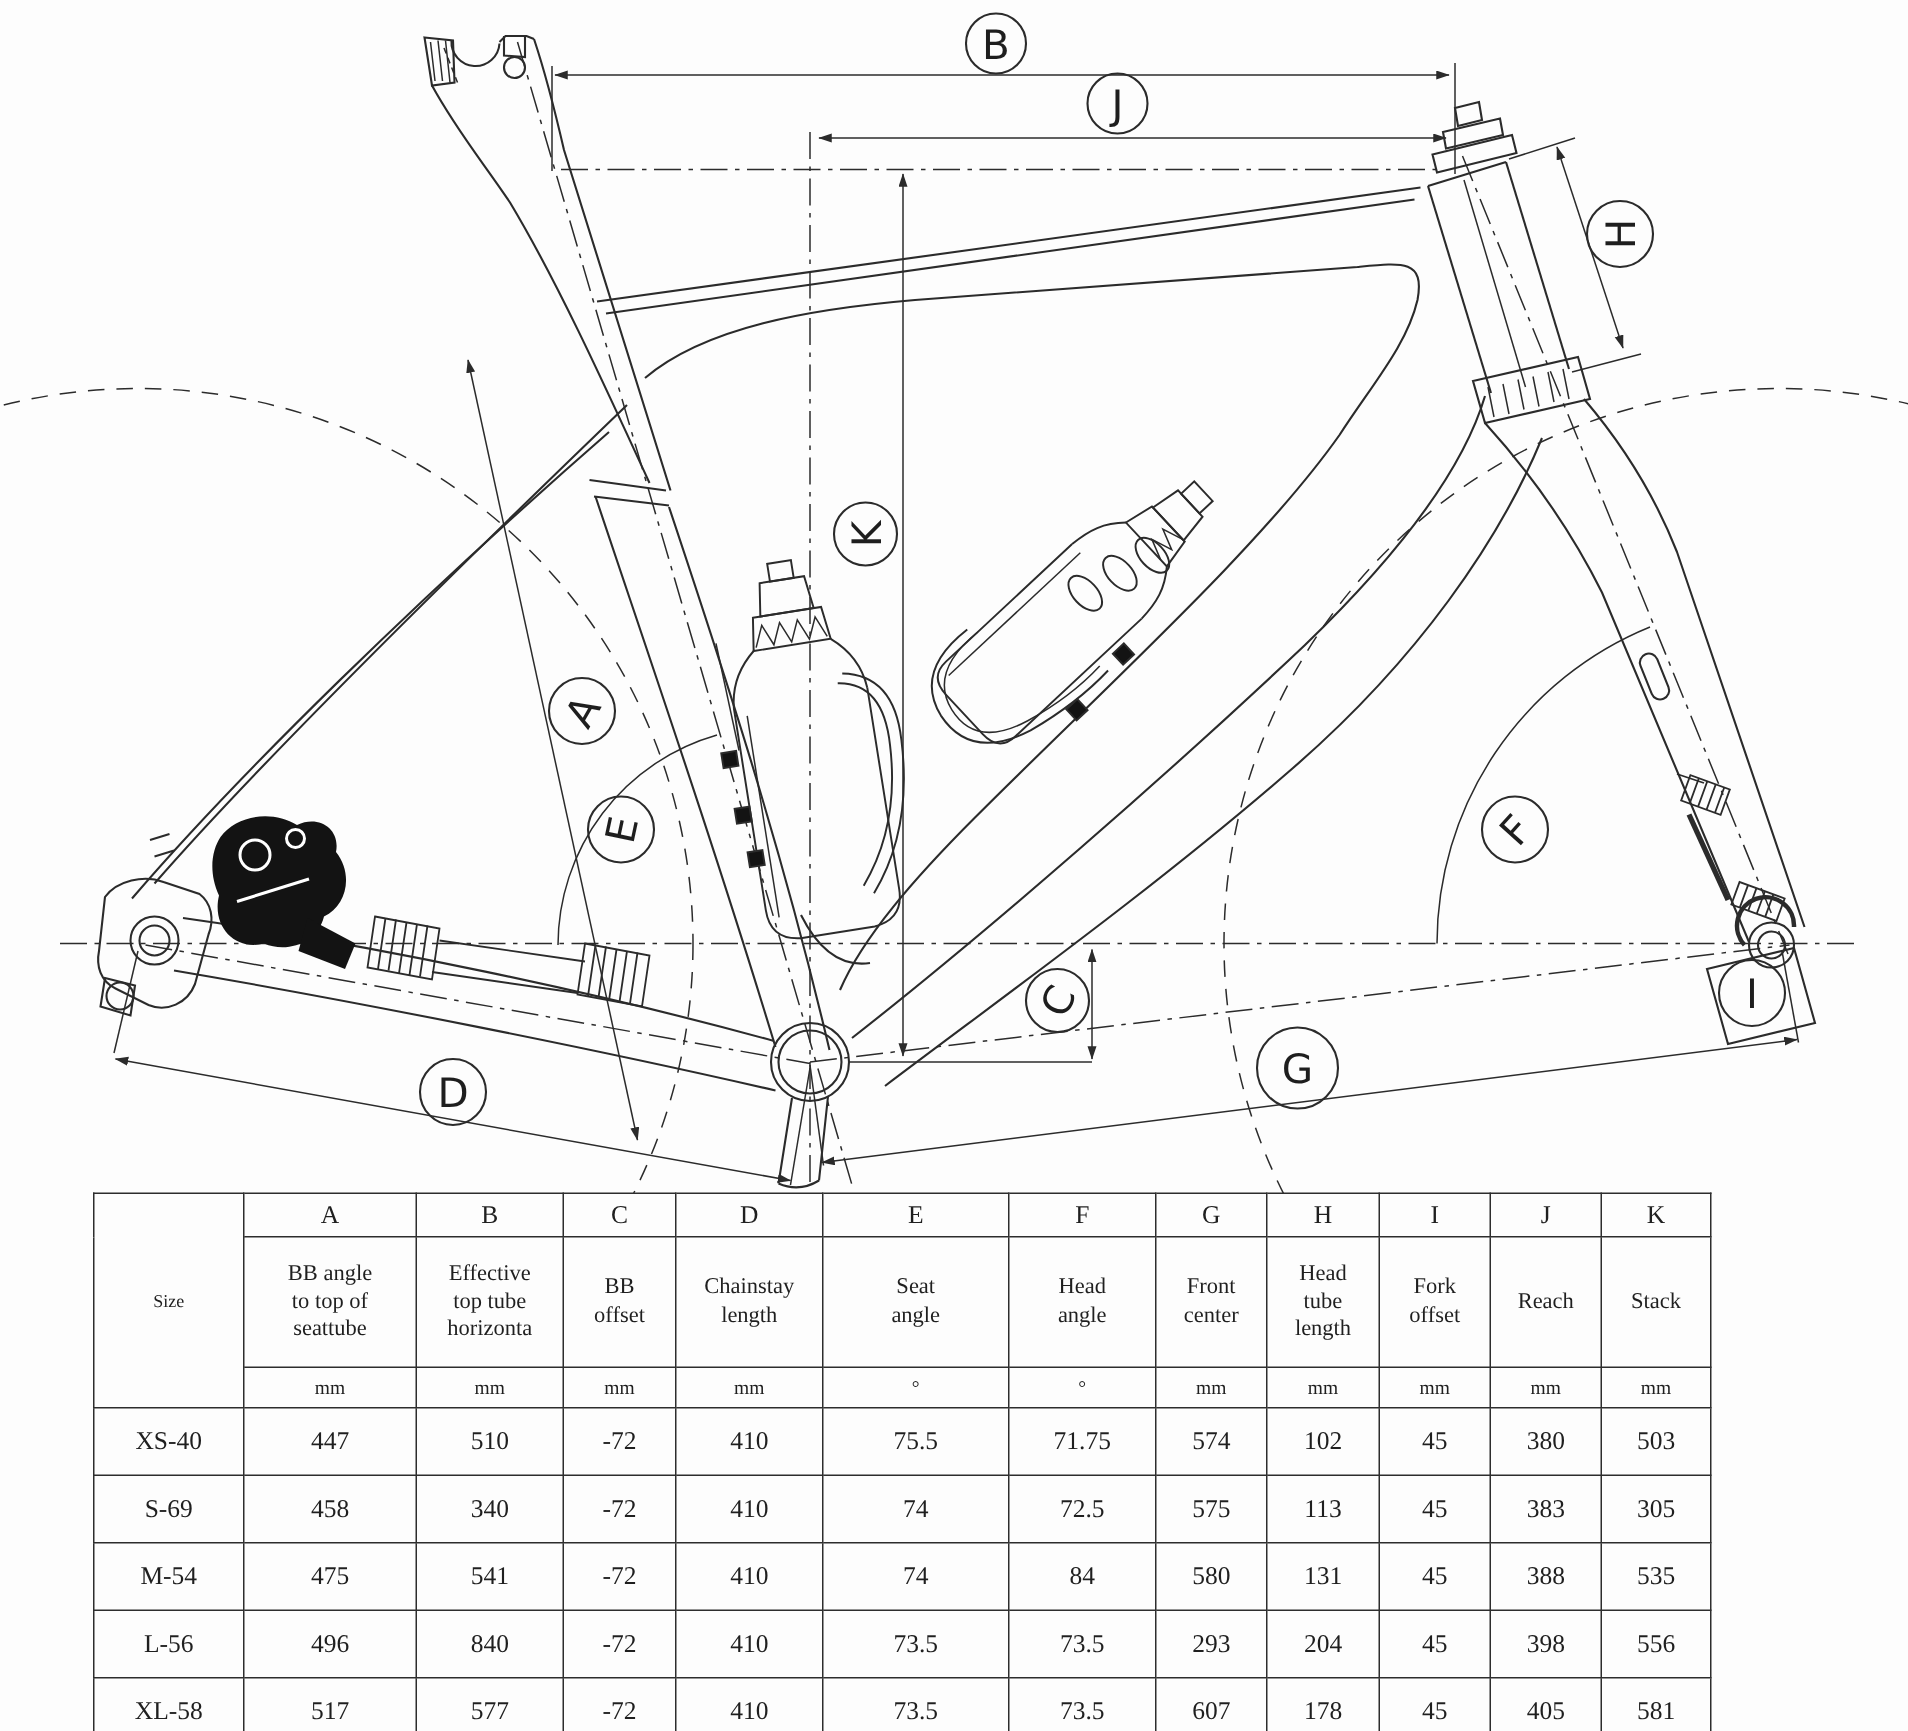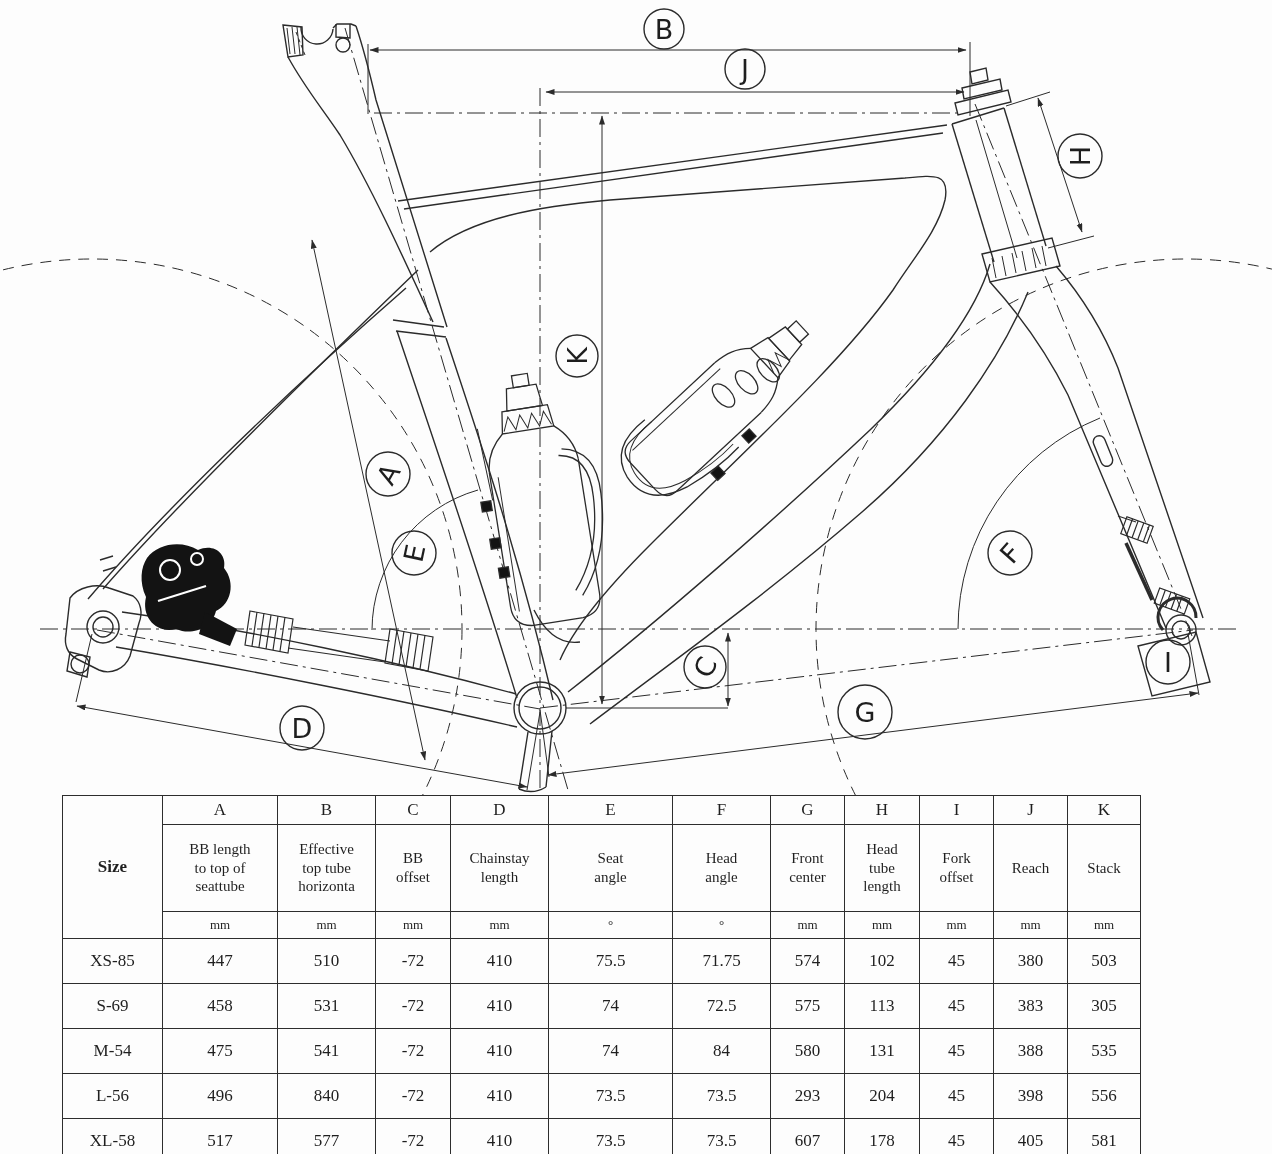--- a/index.html
+++ b/index.html
@@ -6,21 +6,21 @@
   #page{position:relative;width:1272px;height:1154px;background:#fdfdfd;overflow:hidden;
         font-family:"Liberation Serif",serif;color:#222;}
   #diagram{position:absolute;left:0;top:0;}
   #geo-table{position:absolute;left:62px;top:795px;border-collapse:collapse;table-layout:fixed;}
   #geo-table td{border:1px solid #2d2d2d;text-align:center;vertical-align:middle;
 . padding:0;color:#1f1f1f;background:transparent;}
   #geo-table td.letter{height:26px;font-size:17px;}
   #geo-table td.cname{height:84px;font-size:15px;line-height:1.25;white-space:pre-line;}
   #geo-table td.unit{height:24px;font-size:13px;}
   #geo-table td.val{height:42px;font-size:17px;}
-  #geo-table td.sizehead{font-size:17px;font-weight:bold;}
+  #geo-table td.sizehead{font-size:12px;}
   .callout circle{fill:none;stroke:#2b2b2b;stroke-width:1.4;}
   .callout text{fill:#1e1e1e;font-family:"DejaVu Sans",sans-serif;font-size:27px;font-weight:400;
         text-anchor:middle;}
   .ln{stroke:#2b2b2b;fill:none;}
 </style>
 </head>
 <body>
 
 <div id="page">
 
@@ -266,21 +266,21 @@
           <td class="letter">D</td>
           <td class="letter">E</td>
           <td class="letter">F</td>
           <td class="letter">G</td>
           <td class="letter">H</td>
           <td class="letter">I</td>
           <td class="letter">J</td>
           <td class="letter">K</td>
         </tr>
         <tr>
-          <td class="cname">BB length
+          <td class="cname">BB angle
 to top of
 seattube</td>
           <td class="cname">Effective
 top tube
 horizonta</td>
           <td class="cname">BB
 offset</td>
           <td class="cname">Chainstay
 length</td>
           <td class="cname">Seat
@@ -304,37 +304,37 @@
           <td class="unit">mm</td>
           <td class="unit">°</td>
           <td class="unit">°</td>
           <td class="unit">mm</td>
           <td class="unit">mm</td>
           <td class="unit">mm</td>
           <td class="unit">mm</td>
           <td class="unit">mm</td>
         </tr>
         <tr>
-          <td class="val">XS-85</td>
+          <td class="val">XS-40</td>
           <td class="val">447</td>
           <td class="val">510</td>
           <td class="val">-72</td>
           <td class="val">410</td>
           <td class="val">75.5</td>
           <td class="val">71.75</td>
           <td class="val">574</td>
           <td class="val">102</td>
           <td class="val">45</td>
           <td class="val">380</td>
           <td class="val">503</td>
         </tr>
         <tr>
           <td class="val">S-69</td>
           <td class="val">458</td>
-          <td class="val">531</td>
+          <td class="val">340</td>
           <td class="val">-72</td>
           <td class="val">410</td>
           <td class="val">74</td>
           <td class="val">72.5</td>
           <td class="val">575</td>
           <td class="val">113</td>
           <td class="val">45</td>
           <td class="val">383</td>
           <td class="val">305</td>
         </tr>

